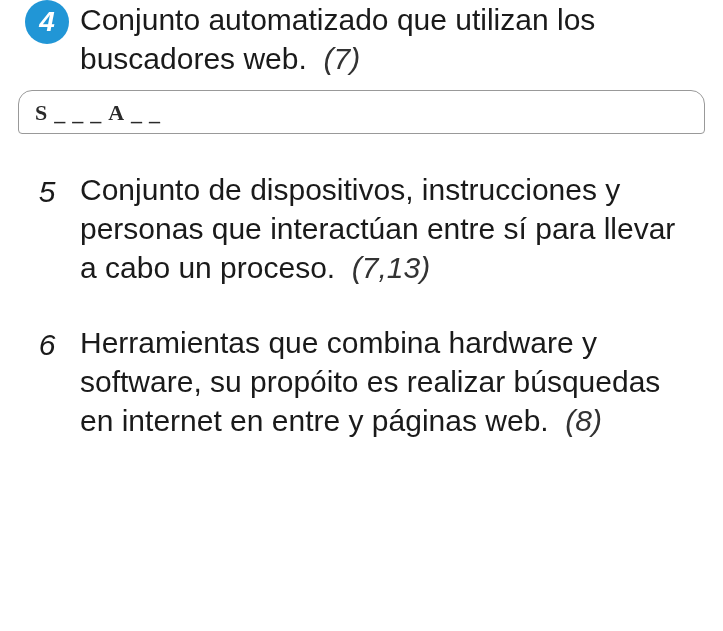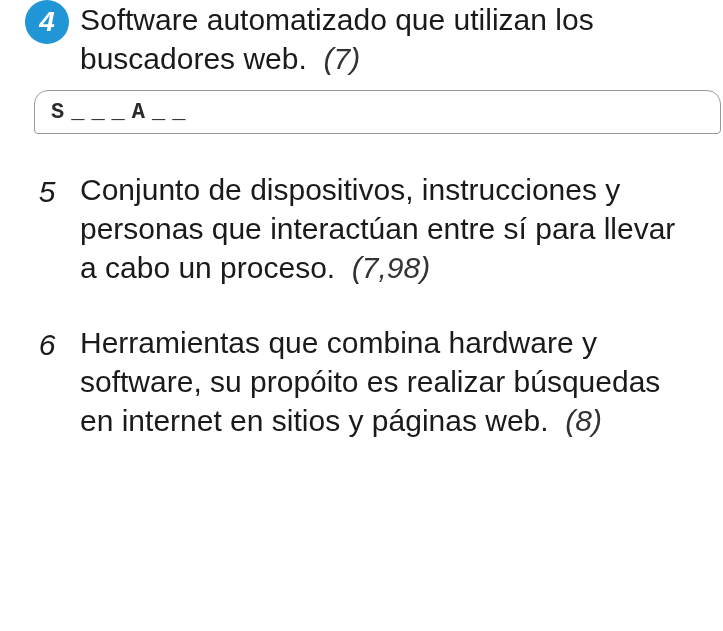--- a/index.html
+++ b/index.html
@@ -60,56 +60,55 @@
     color: #333333;
   }
   .answer-box {
     width: 100%;
     border: 1.5px solid #999999;
     border-top-left-radius: 14px;
     border-top-right-radius: 14px;
     border-bottom-left-radius: 4px;
     border-bottom-right-radius: 4px;
     padding: 10px 16px 8px 16px;
-    font-family: Liberation Mono, monospace;
+    font-family: Liberation Serif, serif;
     font-size: 22px;
     font-weight: 700;
     letter-spacing: 7px;
     color: #2a2a2a;
     line-height: 1.1;
     min-height: 44px;
-    margin-left: 16px;
   }
 </style>
 </head>
 <body>
 
 <div class="container">
 
   <div class="question">
     <div class="question-header">
       <div class="number active">4</div>
       <div class="clue">
-        <span>Software automatizado que utilizan los buscadores web.</span>&nbsp;&nbsp;<span class="hint">(7)</span>
+        <span>Conjunto automatizado que utilizan los buscadores web.</span>&nbsp;&nbsp;<span class="hint">(7)</span>
       </div>
     </div>
     <div class="answer-box">S___A__</div>
   </div>
 
   <div class="question">
     <div class="question-header">
       <div class="number">5</div>
       <div class="clue">
-        <span>Conjunto de dispositivos, instrucciones y personas que interactúan entre sí para llevar a cabo un proceso.</span>&nbsp;&nbsp;<span class="hint">(7,98)</span>
+        <span>Conjunto de dispositivos, instrucciones y personas que interactúan entre sí para llevar a cabo un proceso.</span>&nbsp;&nbsp;<span class="hint">(7,13)</span>
       </div>
     </div>
   </div>
 
   <div class="question">
     <div class="question-header">
       <div class="number">6</div>
       <div class="clue">
-        <span>Herramientas que combina hardware y software, su propóito es realizar búsquedas en internet en sitios y páginas web.</span>&nbsp;&nbsp;<span class="hint">(8)</span>
+        <span>Herramientas que combina hardware y software, su propóito es realizar búsquedas en internet en entre y páginas web.</span>&nbsp;&nbsp;<span class="hint">(8)</span>
       </div>
     </div>
   </div>
 
 </div>
 
 </body></html>

